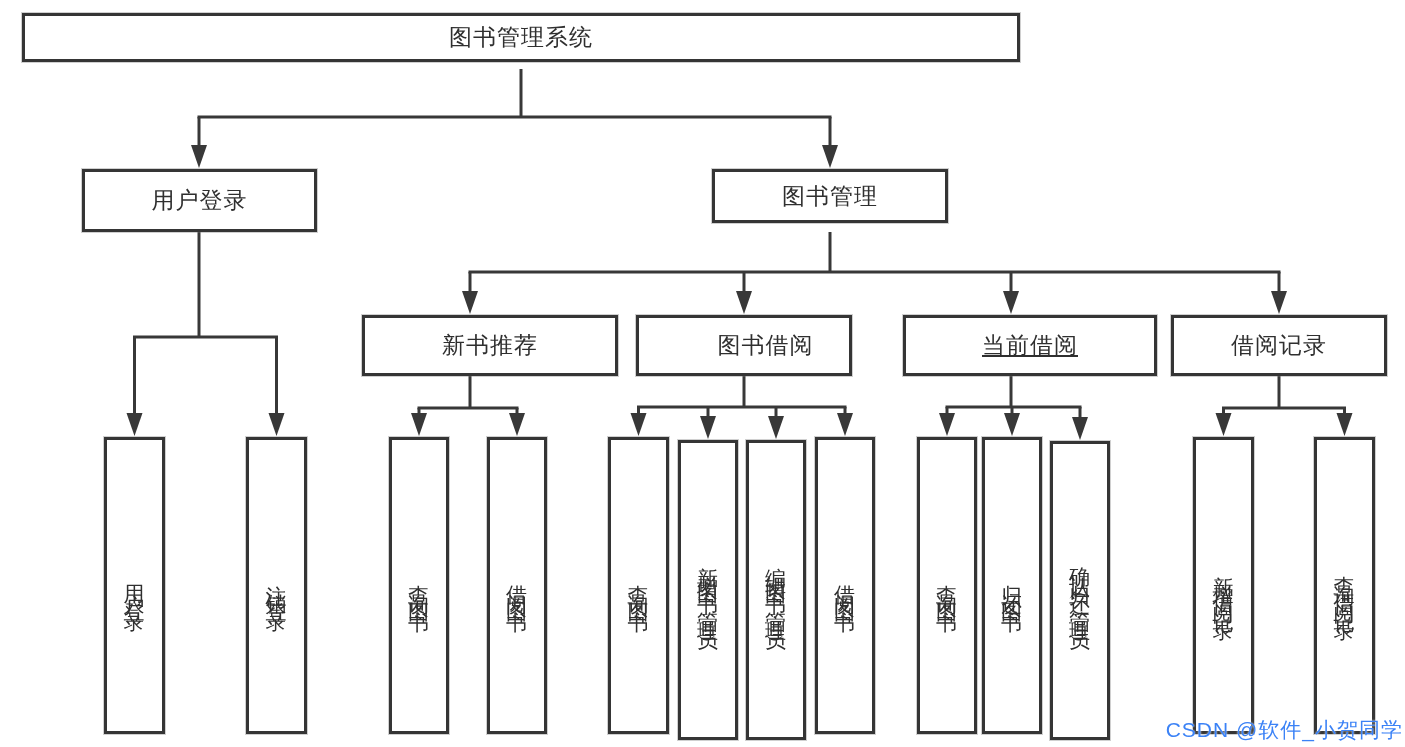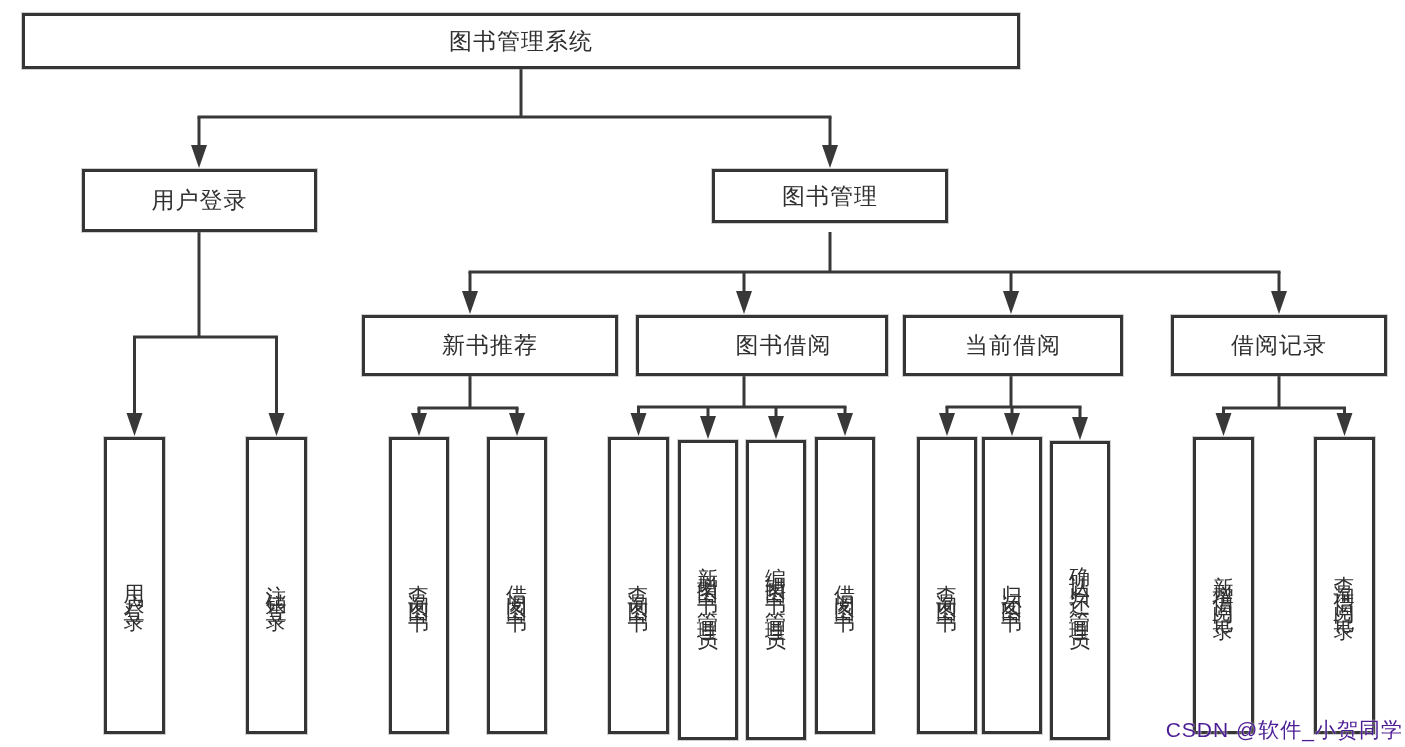--- a/index.html
+++ b/index.html
@@ -34,21 +34,21 @@
     text-orientation: mixed;
     font-size: 21px;
     letter-spacing: 9px;
     line-height: 1;
   }
   .watermark {
     position: absolute;
     right: 2px;
     bottom: 3px;
     font-size: 21px;
-    color: #4c1d95;
+    color: #3b82f6;
     letter-spacing: 1px;
     white-space: nowrap;
     text-shadow: 0 0 2px #ffffff;
   }
 </style>
 </head>
 <body>
 
 <div class="canvas">
 
@@ -100,38 +100,38 @@
       <line x1="1080" y1="407" x2="1080" y2="424" stroke="#383838" stroke-width="3"></line>
       <polygon points="1072,417 1088,417 1080,440" fill="#383838"></polygon>
       <line x1="1279" y1="376" x2="1279" y2="408" stroke="#383838" stroke-width="3"></line>
       <line x1="1222" y1="408" x2="1346" y2="408" stroke="#383838" stroke-width="3"></line>
       <line x1="1223.5" y1="408" x2="1223.5" y2="420" stroke="#383838" stroke-width="3"></line>
       <polygon points="1215.5,413 1231.5,413 1223.5,436" fill="#383838"></polygon>
       <line x1="1344.5" y1="408" x2="1344.5" y2="420" stroke="#383838" stroke-width="3"></line>
       <polygon points="1336.5,413 1352.5,413 1344.5,436" fill="#383838"></polygon>
     </svg>
 
-  <div class="node h" style="left:22px; top:13px; width:998px; height:56px;text-align:right;">
+  <div class="node h" style="left:22px; top:13px; width:998px; height:49px;text-align:right;">
     <span>图书管理系统</span>
   </div>
 
   <div class="node h" style="left:82px; top:169px; width:235px; height:63px;">
     <span>用户登录</span>
   </div>
   <div class="node h" style="left:712px; top:169px; width:236px; height:54px;">
     <span>图书管理</span>
   </div>
 
   <div class="node h" style="left:362px; top:315px; width:256px; height:61px;">
     <span>新书推荐</span>
   </div>
-  <div class="node h" style="left:636px; top:315px; width:252px; height:61px;padding-left:43px;">
+  <div class="node h" style="left:636px; top:315px; width:216px; height:61px;padding-left:43px;">
     <span>图书借阅</span>
   </div>
-  <div class="node h" style="left:903px; top:315px; width:220px; height:61px;">
+  <div class="node h" style="left:903px; top:315px; width:254px; height:61px;text-decoration:underline;">
     <span>当前借阅</span>
   </div>
   <div class="node h" style="left:1171px; top:315px; width:216px; height:61px;">
     <span>借阅记录</span>
   </div>
 
   <div class="node v" style="left:104px; top:437px; width:61px; height:297px;">
     <span>用户登录</span>
   </div>
   <div class="node v" style="left:246px; top:437px; width:61px; height:297px;">

